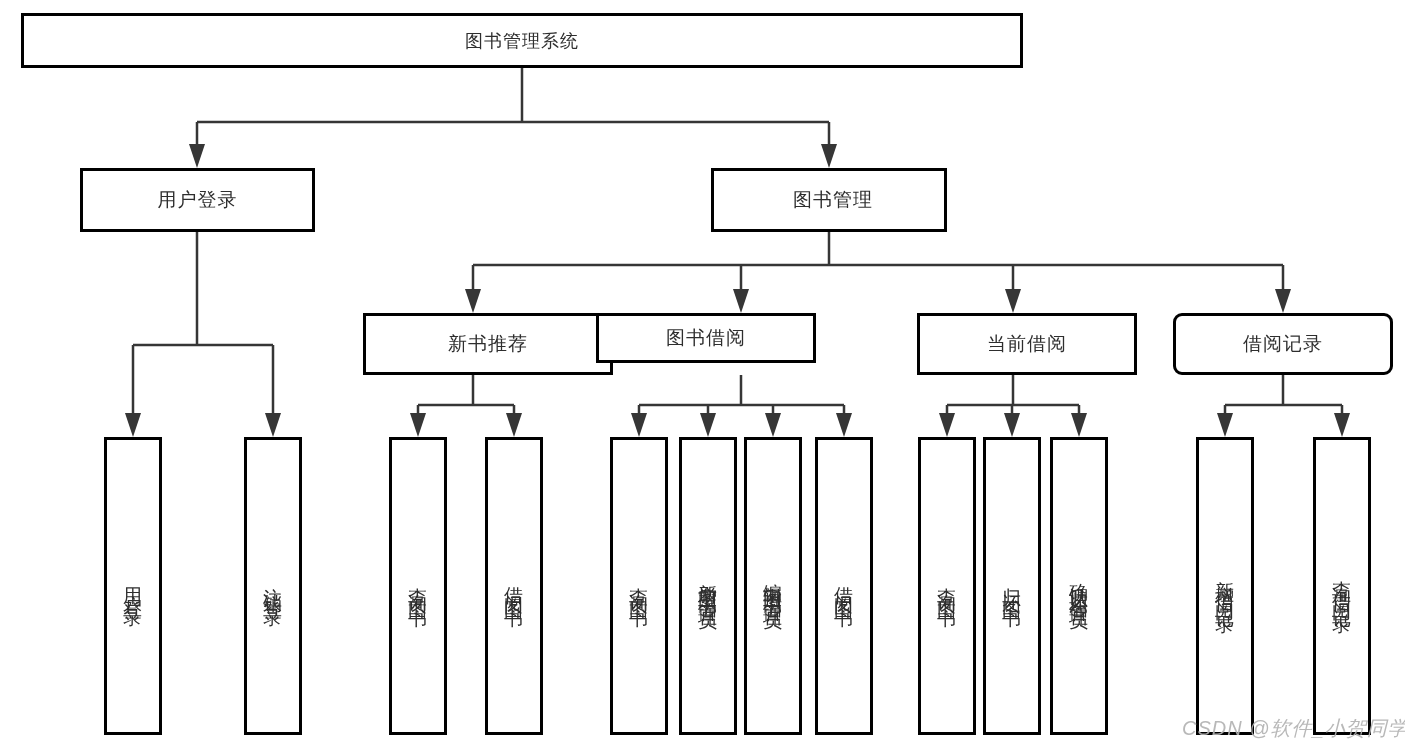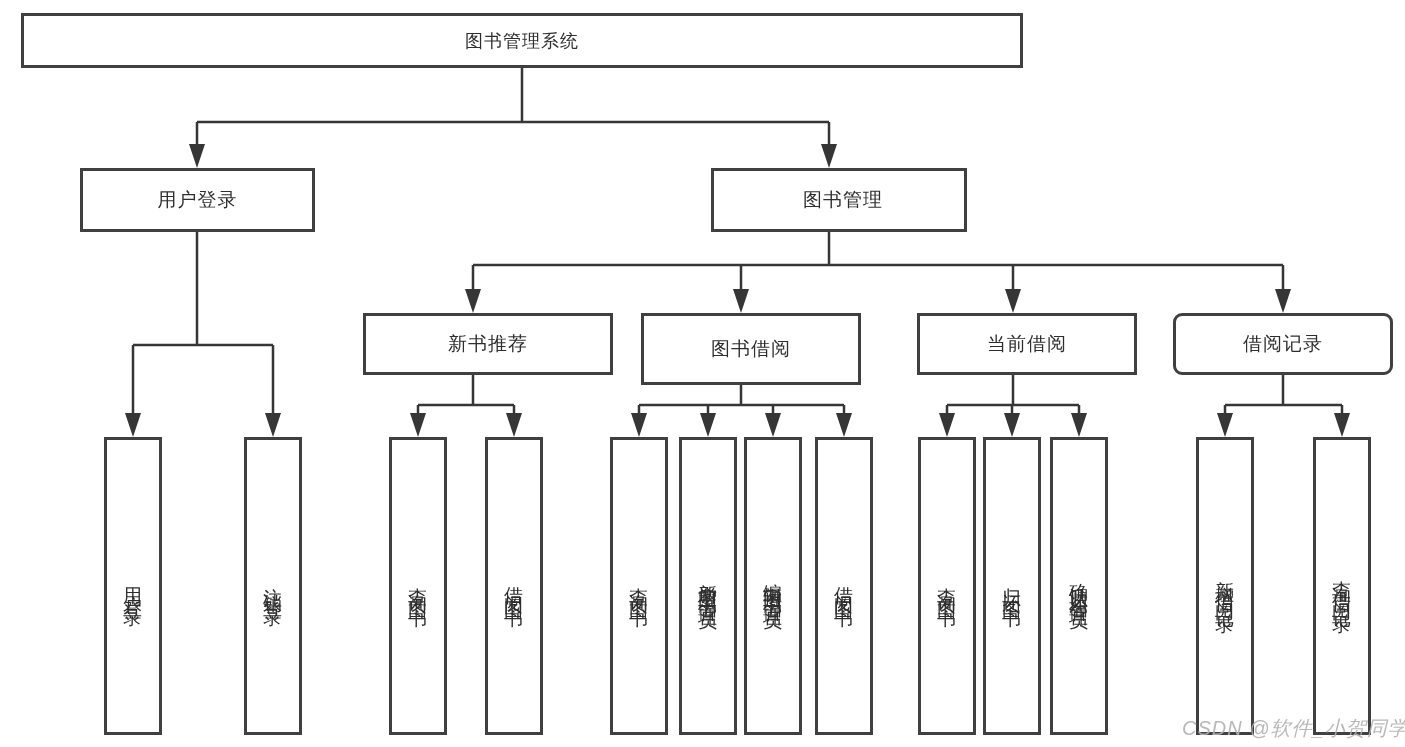--- a/index.html
+++ b/index.html
@@ -7,21 +7,21 @@
   .canvas{
     position:relative;
     width:1405px;height:747px;
     background:#ffffff;
     overflow:hidden;
   }
   .wires{position:absolute;left:0;top:0;width:1405px;height:747px;}
   .node{
     position:absolute;
     box-sizing:border-box;
-    border:3px solid #404040;
+    border:3px solid #000000;
     background:#ffffff;
     display:flex;
     align-items:center;
     justify-content:center;
     color:#2e2e2e;
     font-size:19px;
     letter-spacing:1px;
   }
   .node.leaf{
     writing-mode:vertical-rl;
@@ -111,28 +111,28 @@
     </g>
   </svg>
 
   <div class="node root" style="left:21px;top:13px;width:1002px;height:55px;">
     <span>图书管理系统</span>
   </div>
 
   <div class="node" style="left:80px;top:168px;width:235px;height:64px;">
     <span>用户登录</span>
   </div>
-  <div class="node" style="left:711px;top:168px;width:256px;height:64px;padding-left:8px;">
+  <div class="node" style="left:711px;top:168px;width:236px;height:64px;padding-left:8px;">
     <span>图书管理</span>
   </div>
 
   <div class="node" style="left:363px;top:313px;width:250px;height:62px;">
     <span>新书推荐</span>
   </div>
-  <div class="node" style="left:641px;top:313px;width:220px;height:72px;font-family:Liberation Serif, serif;">
+  <div class="node" style="left:596px;top:313px;width:220px;height:50px;font-family:Liberation Serif, serif;">
     <span>图书借阅</span>
   </div>
   <div class="node" style="left:903px;top:313px;width:220px;height:62px;margin-left:14px;">
     <span>当前借阅</span>
   </div>
   <div class="node" style="left:1173px;top:313px;width:220px;height:62px;border-radius:9px;">
     <span>借阅记录</span>
   </div>
 
   <div class="node leaf" style="left:104px;top:437px;width:58px;height:298px;">

